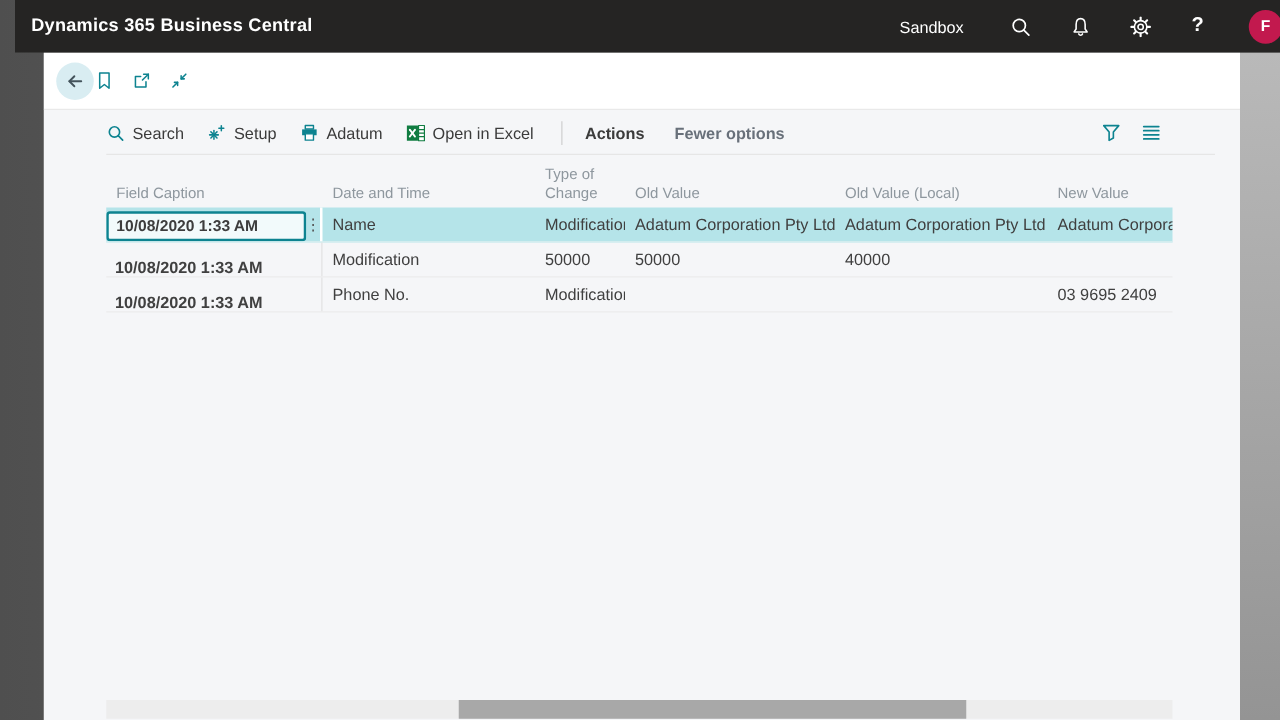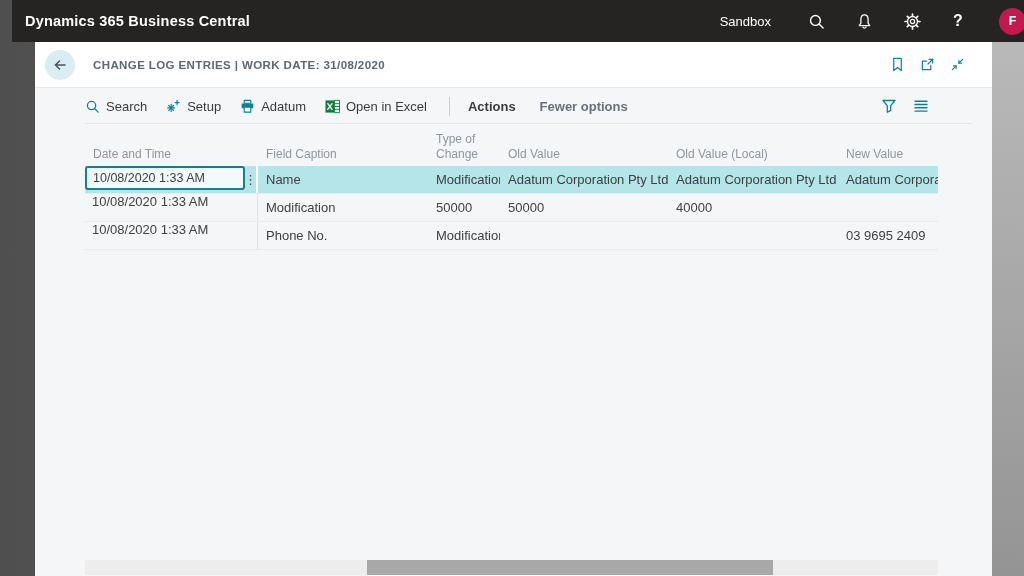--- a/index.html
+++ b/index.html
@@ -83,21 +83,21 @@
   .th{padding-left:8px;line-height:1.25;cursor:pointer;overflow:hidden;}
   .tr{
     display:grid;grid-template-columns:160px 13px 170px 72px 168px 170px 100px;
     height:28px;align-items:center;border-bottom:1px solid #ebebeb;background:transparent;
   }
   .td{padding-left:8px;white-space:nowrap;overflow:hidden;cursor:pointer;color:#404040;}
   .td-ell{padding:0;text-align:center;color:#555;font-size:13px;line-height:1;
     border-right:1px solid #e2e2e2;height:100%;display:flex;align-items:center;justify-content:center;}
   .tr.selected{background:var(--row-highlight);border-bottom:1px solid #dceff1;}
   .tr.selected .td-ell{border-right:2px solid #fff;}
-  .td-date{padding:0;height:100%;display:flex;align-items:flex-start;}
+  .td-date{padding:0;height:100%;display:flex;align-items:flex-end;font-weight:bold;}
   .cellbox{
     width:160px;height:24px;border:2px solid var(--accent);border-radius:3px;
     background:var(--selected-cell-bg);display:flex;align-items:center;
     padding-left:6px;font-size:12.5px;color:#3d3d3d;
   }
   .plain-date{padding-left:7px;}
   
   .hscrollbar{
     position:absolute;left:50px;bottom:1px;width:853px;height:15px;
     background:#ededed;cursor:pointer;
@@ -149,21 +149,20 @@
 
 <div class="card">
 
   <div class="page-header">
     <span class="back-btn">
       <svg width="16" height="16" viewBox="0 0 16 16" fill="none" stroke="currentColor" stroke-width="1.5">
         <line x1="13" y1="8" x2="3.5" y2="8"></line>
           <path d="M7.5 4 L3.5 8 L7.5 12"></path>
       </svg>
     </span>
-    <span class="page-title">CHANGE LOG ENTRIES | WORK DATE: 31/08/2020</span>
     <span class="header-icons">
       <span class="hd-icon">
         <svg width="15" height="15" viewBox="0 0 16 16" fill="none" stroke="currentColor" stroke-width="1.3">
           <path d="M4 1.5 H12 V14.5 L8 11.3 L4 14.5 Z"></path>
         </svg>
       </span>
       <span class="hd-icon">
         <svg width="15" height="15" viewBox="0 0 16 16" fill="none" stroke="currentColor" stroke-width="1.3">
           <path d="M7 4.5 H2.5 V13.5 H11.5 V9"></path>
           <path d="M9.5 2.5 H13.5 V6.5"></path>
@@ -243,22 +242,22 @@
             <line x1="2" y1="6.5" x2="14" y2="6.5"></line>
           <line x1="2" y1="9.8" x2="14" y2="9.8"></line>
             <line x1="2" y1="13.1" x2="14" y2="13.1"></line>
         </svg>
       </span>
     </span>
   </div>
 
   <div class="table">
     <div class="thead">
+      <div class="th">Field Caption</div>
       <div class="th">Date and Time</div>
-      <div class="th">Field Caption</div>
       <div class="th">Type of Change</div>
       <div class="th">Old Value</div>
       <div class="th">Old Value (Local)</div>
       <div class="th">New Value</div>
     </div>
 
     <div class="tr selected">
       <div class="td td-date">
         <span class="cellbox">10/08/2020 1:33 AM</span>
       </div>

